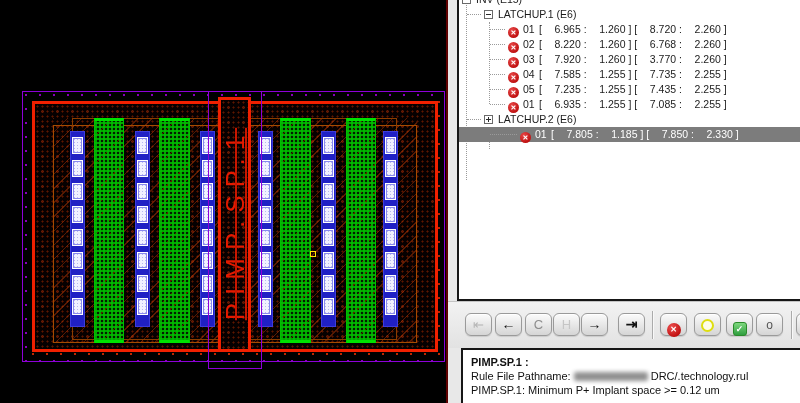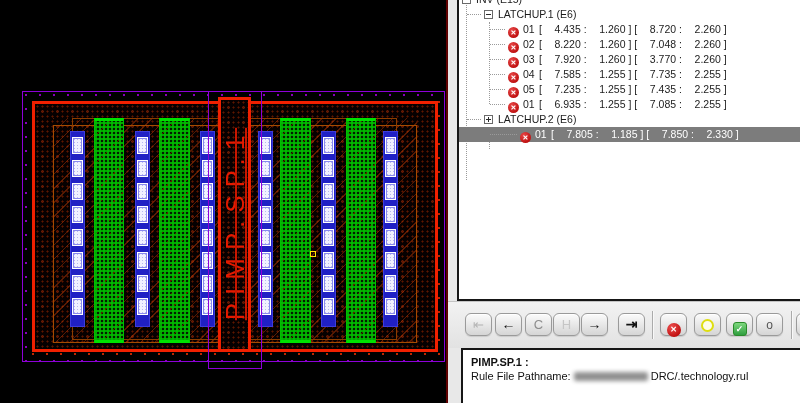--- a/index.html
+++ b/index.html
@@ -277,22 +277,22 @@
   <div class="abs" id="edge-line"></div>
 </div>
 
 <div id="tree-panel">
   <div class="vline" id="vline-root"></div>
   <div class="vline" id="vline-l1"></div>
   <div class="vline" id="vline-p1"></div>
   <div id="tree-rows">
       <div class="tree-row row-root"><span class="ebox"></span><span>INV (E15)</span></div>
       <div class="tree-row row-group"><span class="ebox"><span class="h"></span></span><span>LATCHUP.1 (E6)</span></div>
-      <div class="tree-row row-error"><span class="err-icon">✕</span><span class="id-span">01</span><span> [ </span><span class="num">4.435</span><span> :  </span><span class="num">1.260</span><span> ]   [ </span><span class="num">8.720</span><span> :  </span><span class="num">2.260</span><span> ]</span></div>
-      <div class="tree-row row-error"><span class="err-icon">✕</span><span class="id-span">02</span><span> [ </span><span class="num">8.220</span><span> :  </span><span class="num">1.260</span><span> ]   [ </span><span class="num">7.048</span><span> :  </span><span class="num">2.260</span><span> ]</span></div>
+      <div class="tree-row row-error"><span class="err-icon">✕</span><span class="id-span">01</span><span> [ </span><span class="num">6.965</span><span> :  </span><span class="num">1.260</span><span> ]   [ </span><span class="num">8.720</span><span> :  </span><span class="num">2.260</span><span> ]</span></div>
+      <div class="tree-row row-error"><span class="err-icon">✕</span><span class="id-span">02</span><span> [ </span><span class="num">8.220</span><span> :  </span><span class="num">1.260</span><span> ]   [ </span><span class="num">6.768</span><span> :  </span><span class="num">2.260</span><span> ]</span></div>
       <div class="tree-row row-error"><span class="err-icon">✕</span><span class="id-span">03</span><span> [ </span><span class="num">7.920</span><span> :  </span><span class="num">1.260</span><span> ]   [ </span><span class="num">3.770</span><span> :  </span><span class="num">2.260</span><span> ]</span></div>
       <div class="tree-row row-error"><span class="err-icon">✕</span><span class="id-span">04</span><span> [ </span><span class="num">7.585</span><span> :  </span><span class="num">1.255</span><span> ]   [ </span><span class="num">7.735</span><span> :  </span><span class="num">2.255</span><span> ]</span></div>
       <div class="tree-row row-error"><span class="err-icon">✕</span><span class="id-span">05</span><span> [ </span><span class="num">7.235</span><span> :  </span><span class="num">1.255</span><span> ]   [ </span><span class="num">7.435</span><span> :  </span><span class="num">2.255</span><span> ]</span></div>
       <div class="tree-row row-error"><span class="err-icon">✕</span><span class="id-span">01</span><span> [ </span><span class="num">6.935</span><span> :  </span><span class="num">1.255</span><span> ]   [ </span><span class="num">7.085</span><span> :  </span><span class="num">2.255</span><span> ]</span></div>
       <div class="tree-row row-group"><span class="ebox"><span class="h"></span><span class="v"></span></span><span>LATCHUP.2 (E6)</span></div>
       <div class="tree-row row-error indent2 selected"><span class="err-icon">✕</span><span class="id-span">01</span><span> [ </span><span class="num">7.805</span><span> :  </span><span class="num">1.185</span><span> ]   [ </span><span class="num">7.850</span><span> :  </span><span class="num">2.330</span><span> ]</span></div>
     </div>
 </div>
 
 <div id="toolbar">
@@ -309,13 +309,14 @@
     <button class="tbtn" style="left: 278px;"><span class="cbit green">✓</span></button>
     <button class="tbtn" style="left: 308px;"><span class="cbit oletter">o</span></button>
     <button class="tbtn" style="left: 348px;"><span class="cbit oletter"></span></button>
   </div>
 
 <div id="info-panel">
   <div id="info-title">PIMP.SP.1 :</div>
   <div>
     <span>Rule File Pathname: </span><span class="redact"></span><span>DRC/.technology.rul</span>
   </div>
+  <div>PIMP.SP.1: Minimum P+ Implant space &gt;= 0.12 um</div>
 </div>
 
 </body></html>

